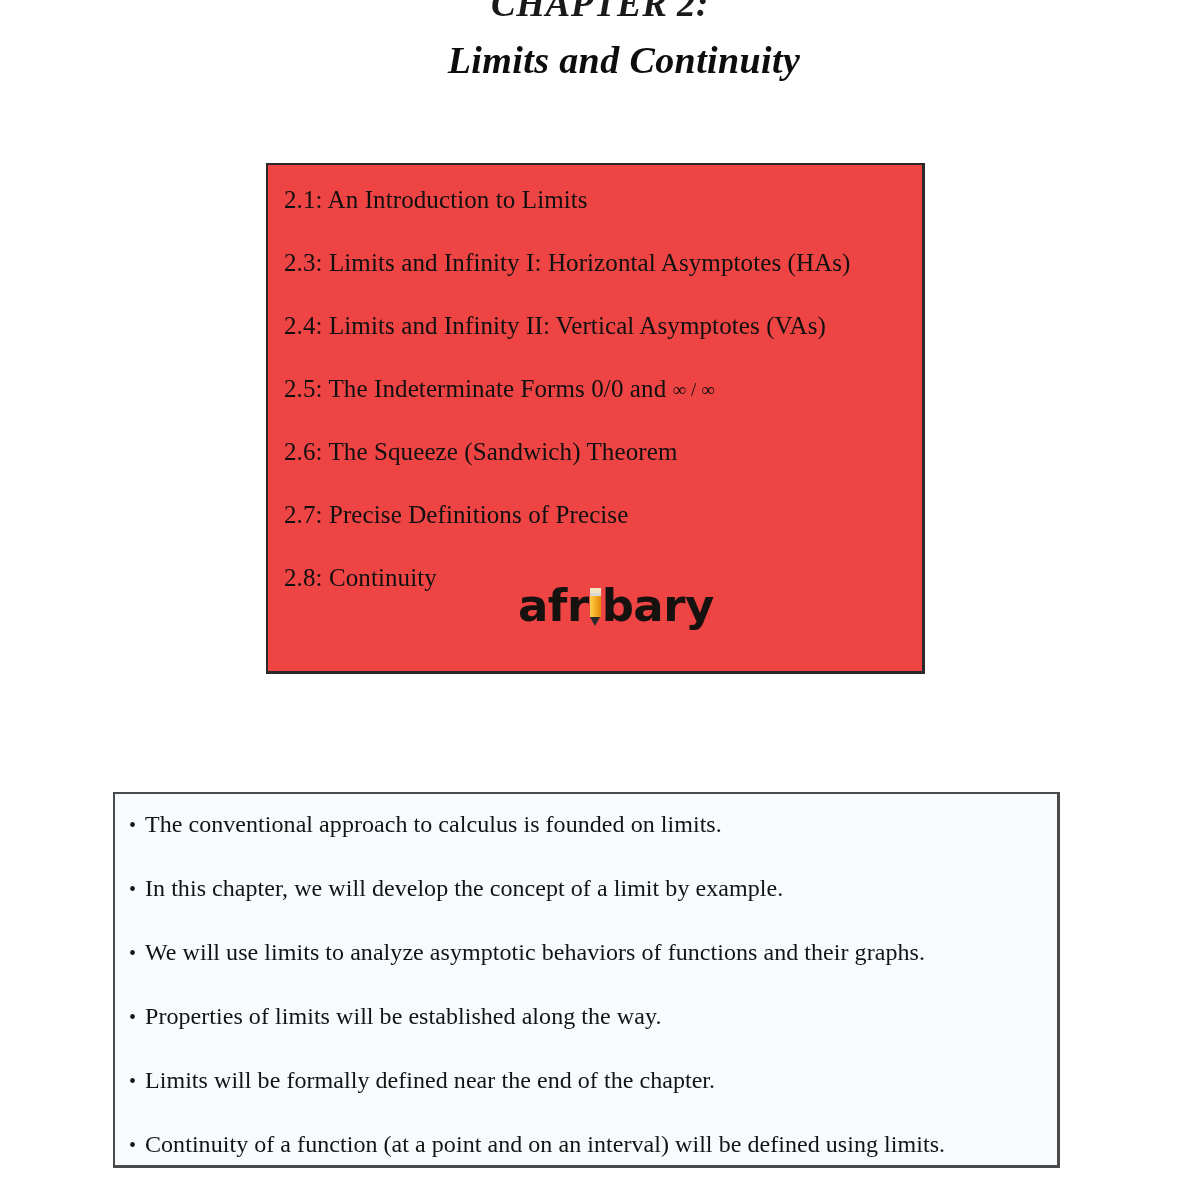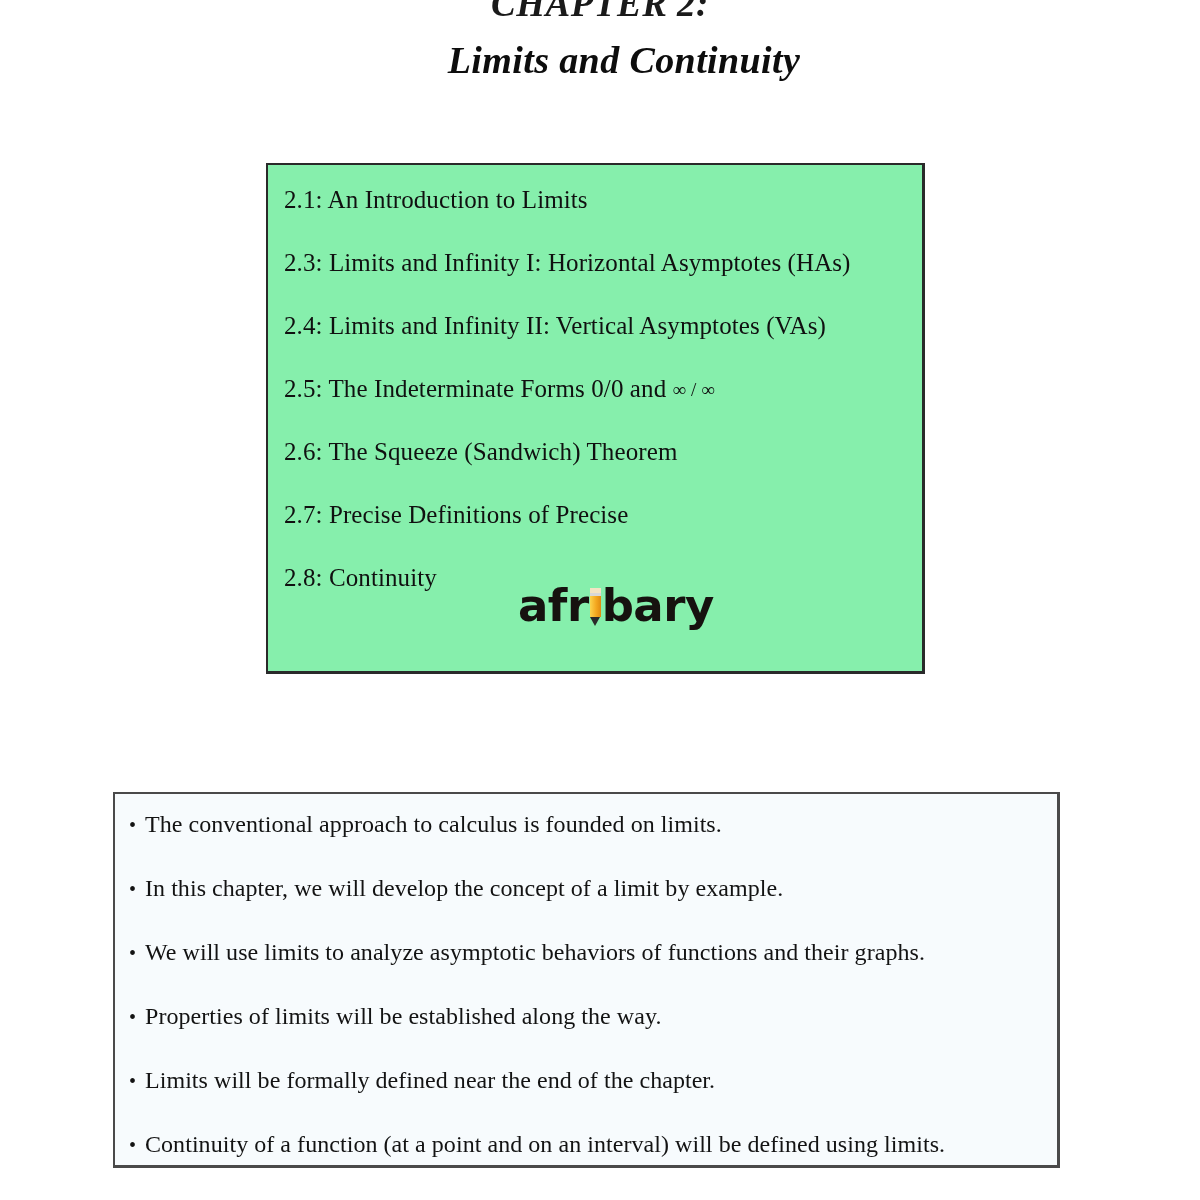--- a/index.html
+++ b/index.html
@@ -54,21 +54,21 @@
   }
 
   
   .sections-box {
     position: absolute;
     left: 266px;
     top: 163px;
     width: 659px;
     height: 511px;
     box-sizing: border-box;
-    background: #86efac;
+    background: #ef4444;
     border: 2px solid #2a2a2a;
     border-right-width: 3px;
     border-bottom-width: 3px;
     padding: 22px 0 0 16px;
   }
 
   .section-line {
     font-size: 25px;
     line-height: 1.0;
     color: #101010;

